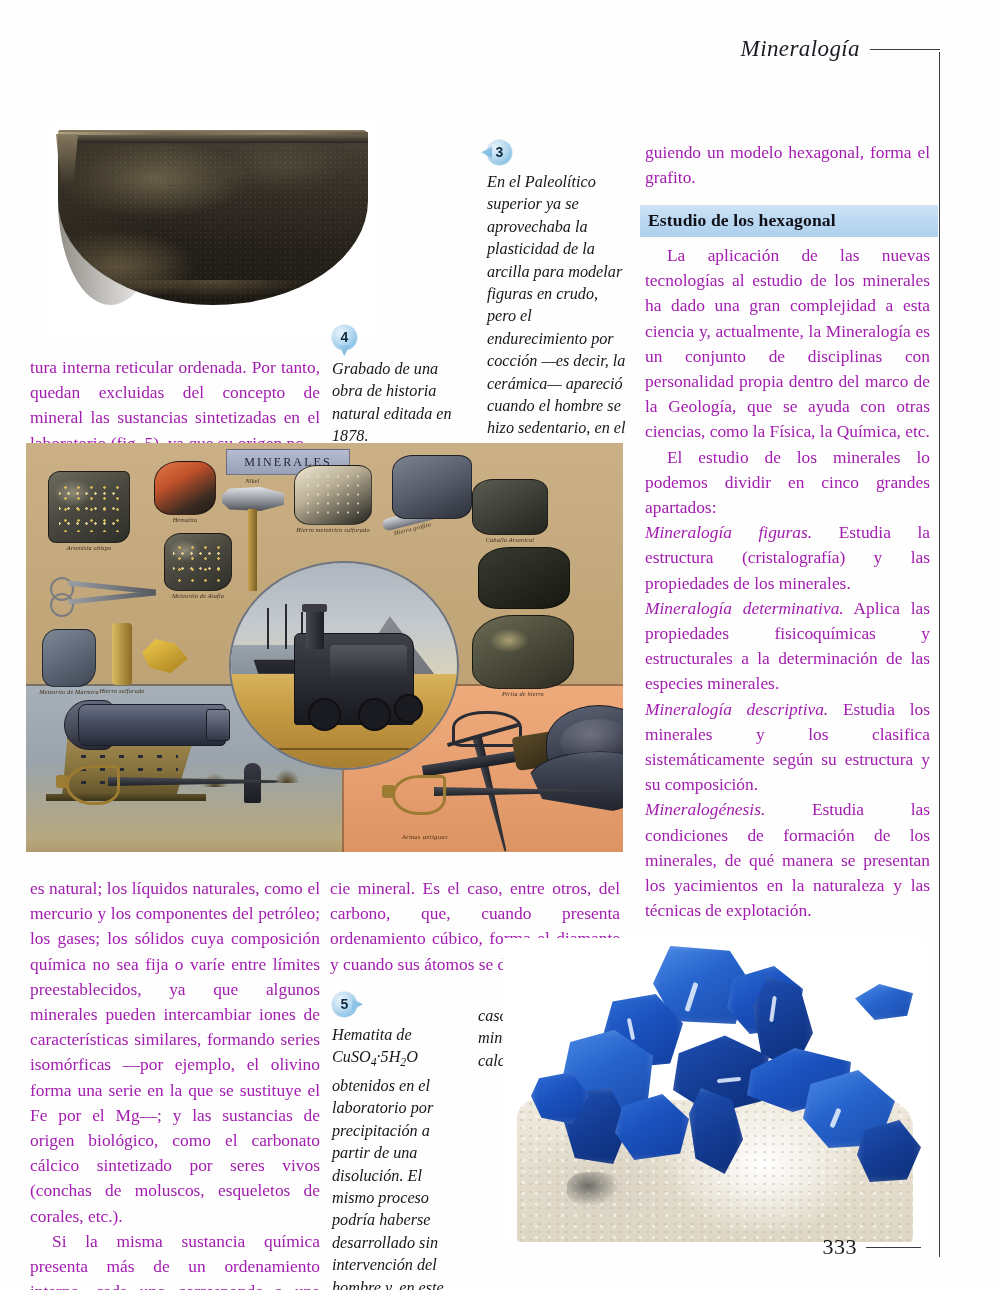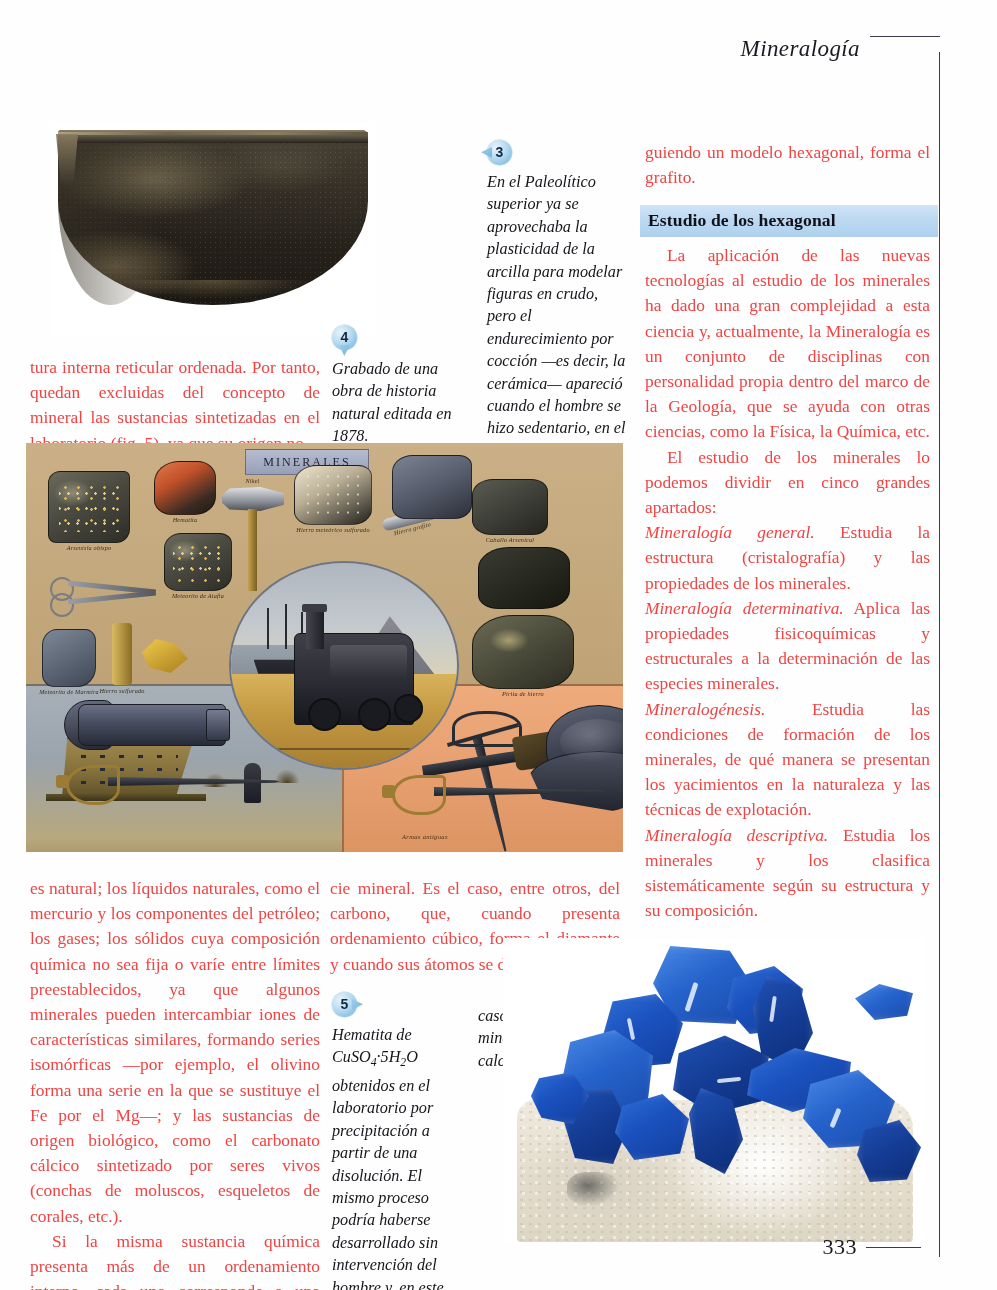--- a/index.html
+++ b/index.html
@@ -7,39 +7,39 @@
     width:997px;height:1290px;position:relative;overflow:hidden;
     font-family:"Liberation Serif", serif;
     color:#17171c;
     -webkit-font-smoothing:antialiased;
   }
   .page{position:absolute;inset:0;background:#fefefe;}
 
   
   .runhead{
     position:absolute;top:36px;right:57px;
-    display:flex;align-items:flex-start;gap:0;
+    display:flex;align-items:center;gap:0;
   }
   .runhead .title{
     font-style:italic;font-size:23px;letter-spacing:.4px;color:#1a1a22;
     padding-right:10px;white-space:nowrap;
   }
   .runhead .rule{width:70px;height:1px;background:#3a3a48;}
   .margin-rule{
     position:absolute;top:52px;right:57px;width:1px;height:1205px;background:#3a3a48;
   }
   .folio{
     position:absolute;right:76px;bottom:30px;display:flex;align-items:center;gap:0;
   }
   .folio .num{font-size:22px;color:#1a1a22;padding-right:9px;letter-spacing:.5px;}
   .folio .rule{width:55px;height:1px;background:#3a3a48;}
 
   
   .col{position:absolute;text-align:justify;}
-  .body{font-size:17.4px;line-height:25.2px;color:#ef4444;hyphens:none;}
+  .body{font-size:17.4px;line-height:25.2px;color:#a21caf;hyphens:none;}
   .body p{margin:0;}
   .body p.ind{text-indent:22px;}
 
   .caption{
     font-style:italic;font-size:16.2px;line-height:22.4px;color:#15151b;
     text-align:left;
   }
 
   
   .balloon{
@@ -118,21 +118,21 @@
   .plate .bg-top{position:absolute;left:0;top:0;width:100%;height:59%;
     background:linear-gradient(180deg,#cbb087 0%, #c3a87c 60%, #bfa377 100%);}
   .plate .bg-blue{position:absolute;left:0;top:59%;width:53%;height:41%;
     background:linear-gradient(180deg,#a8b0b8 0%,#9aa4ad 45%,#b7a87e 92%,#b09a6d 100%);}
   .plate .bg-salmon{position:absolute;left:53%;top:59%;width:47%;height:41%;
     background:linear-gradient(180deg,#eeab7c 0%,#e79f70 55%,#dd9463 100%);}
   .plate .div-h{position:absolute;left:0;top:59%;width:100%;height:1.5px;background:rgba(80,60,38,.55);}
   .plate .div-v{position:absolute;left:53%;top:59%;width:1.5px;height:41%;background:rgba(80,60,38,.45);}
 
   .plate .banner{
-    position:absolute;left:219px;top:6px;width:122px;height:24px;
+    position:absolute;left:200px;top:6px;width:122px;height:24px;
     background:linear-gradient(180deg,#b5bcd0,#98a0b8);
     border:1px solid rgba(60,55,80,.55);
   }
   .plate .banner span{
     display:block;text-align:center;line-height:24px;font-size:12px;letter-spacing:2.1px;
     color:#23263a;font-family:"Liberation Serif",serif;
   }
 
   .spec{position:absolute;}
   .spec .lbl{
@@ -566,30 +566,30 @@
     <p>guiendo un modelo hexagonal, forma el grafito.</p>
   </div>
 
   <div class="sect-head" style="left:640px;top:205px;width:290px;">Estudio de los hexagonal</div>
 
   <div class="col body" style="left:645px;top:243px;width:285px;">
     <p class="ind">La aplicación de las nuevas tecnologías al estudio de los minerales ha dado una gran complejidad a esta ciencia y, actualmente, la Mineralogía es un conjunto de disciplinas con personalidad propia dentro del marco de la Geología, que se ayuda con otras ciencias, como la Física, la Química, etc.</p>
     <p class="ind">El estudio de los minerales lo podemos dividir en cinco grandes apartados:</p>
 
     <p>
-      <em>Mineralogía general.</em><span> Estudia la estructura (cristalografía) y las propiedades de los minerales.</span>
+      <em>Mineralogía figuras.</em><span> Estudia la estructura (cristalografía) y las propiedades de los minerales.</span>
     </p>
     <p>
       <em>Mineralogía determinativa.</em><span> Aplica las propiedades fisicoquímicas y estructurales a la determinación de las especies minerales.</span>
     </p>
     <p>
-      <em>Mineralogénesis.</em><span> Estudia las condiciones de formación de los minerales, de qué manera se presentan los yacimientos en la naturaleza y las técnicas de explotación.</span>
+      <em>Mineralogía descriptiva.</em><span> Estudia los minerales y los clasifica sistemáticamente según su estructura y su composición.</span>
     </p>
     <p>
-      <em>Mineralogía descriptiva.</em><span> Estudia los minerales y los clasifica sistemáticamente según su estructura y su composición.</span>
+      <em>Mineralogénesis.</em><span> Estudia las condiciones de formación de los minerales, de qué manera se presentan los yacimientos en la naturaleza y las técnicas de explotación.</span>
     </p>
   </div>
 
   <div class="folio">
     <div class="num">333</div>
     <div class="rule"></div>
   </div>
 
 </div>
 

